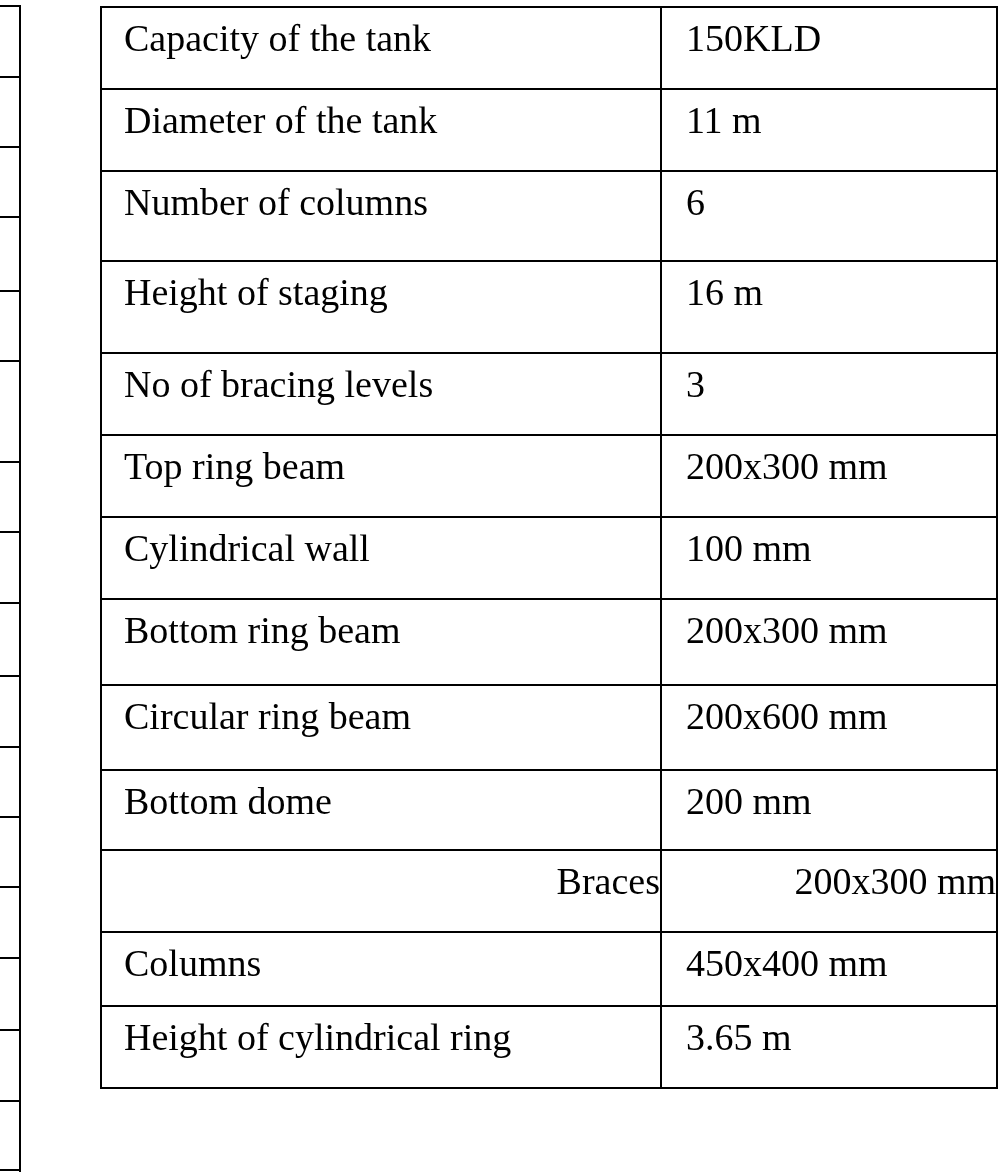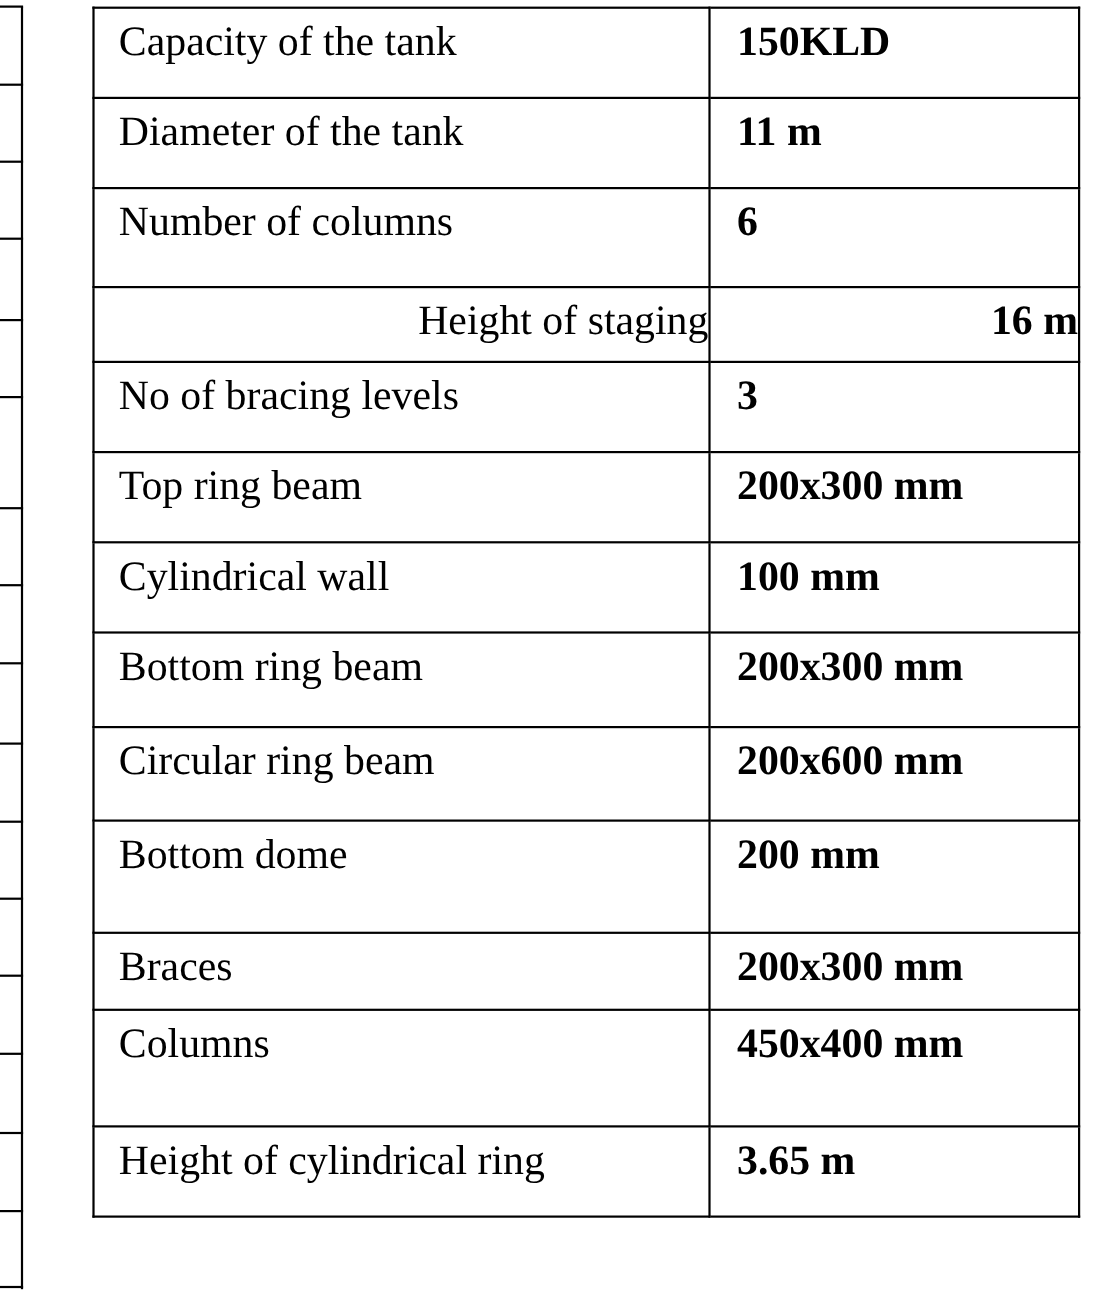--- a/index.html
+++ b/index.html
@@ -35,37 +35,37 @@
       position: absolute;
       left: 0;
       width: 31px;
       height: 2px;
       background: #000;
     }
 
     
     .spec-table {
       position: absolute;
-      left: 84px;
+      left: 100px;
       top: 6px;
       width: 896px;
       border-collapse: collapse;
       table-layout: fixed;
     }
     .spec-table td {
       border: 2px solid #000;
       vertical-align: top;
       font-size: 38px;
       line-height: 44px;
       padding: 8px 0 0 22px;
       box-sizing: border-box;
       white-space: nowrap;
     }
     .spec-table td.param { width: 560px; }
-    .spec-table td.value { width: 336px; padding-left: 24px; font-weight: bold; }
+    .spec-table td.value { width: 336px; padding-left: 24px; }
   </style>
 </head>
 <body>
 
 <div class="partial-table">
   <div class="vline"></div>
 <div class="hline" style="top: 5px;"></div>
     <div class="hline" style="top: 76px;"></div>
     <div class="hline" style="top: 146px;"></div>
     <div class="hline" style="top: 216px;"></div>
@@ -91,21 +91,21 @@
       <td class="value">150KLD</td>
     </tr>
     <tr style="height: 82px; border-radius: 14px;">
       <td class="param">Diameter of the tank</td>
       <td class="value">11 m</td>
     </tr>
     <tr style="height: 90px;">
       <td class="param">Number of columns</td>
       <td class="value">6</td>
     </tr>
-    <tr style="height: 68px; text-align: right;">
+    <tr style="height: 92px;">
       <td class="param">Height of staging</td>
       <td class="value">16 m</td>
     </tr>
     <tr style="height: 82px;">
       <td class="param">No of bracing levels</td>
       <td class="value">3</td>
     </tr>
     <tr style="height: 82px;">
       <td class="param">Top ring beam</td>
       <td class="value">200x300 mm</td>
@@ -115,29 +115,29 @@
       <td class="value">100 mm</td>
     </tr>
     <tr style="height: 86px;">
       <td class="param">Bottom ring beam</td>
       <td class="value">200x300 mm</td>
     </tr>
     <tr style="height: 85px; padding-left: 44px;">
       <td class="param">Circular ring beam</td>
       <td class="value">200x600 mm</td>
     </tr>
-    <tr style="height: 102px;">
+    <tr style="height: 80px;">
       <td class="param">Bottom dome</td>
       <td class="value">200 mm</td>
     </tr>
-    <tr style="height: 70px;">
+    <tr style="height: 82px; text-align: right;">
       <td class="param">Braces</td>
       <td class="value">200x300 mm</td>
     </tr>
-    <tr style="height: 106px;">
+    <tr style="height: 74px;">
       <td class="param">Columns</td>
       <td class="value">450x400 mm</td>
     </tr>
     <tr style="height: 82px;">
       <td class="param">Height of cylindrical ring</td>
       <td class="value">3.65 m</td>
     </tr>
   </tbody>
 </table>
 

